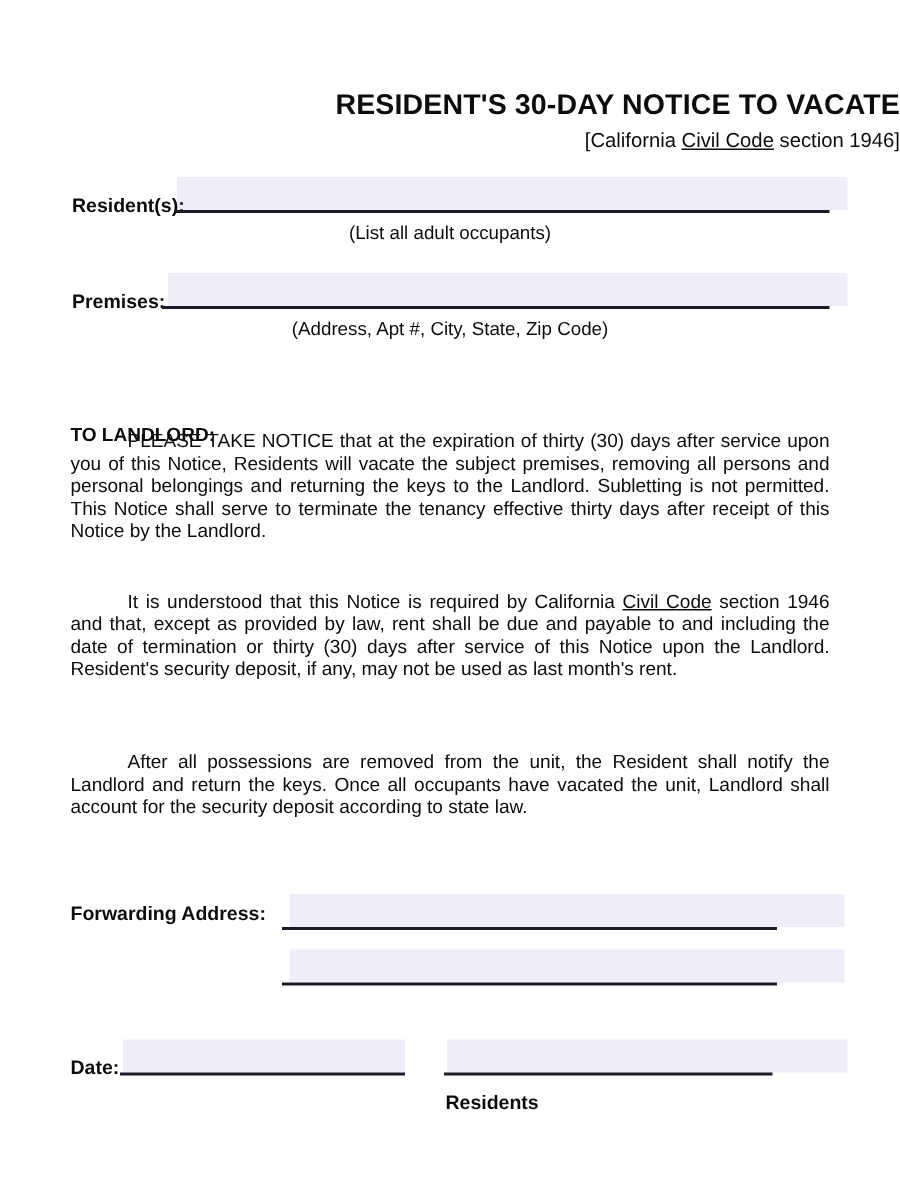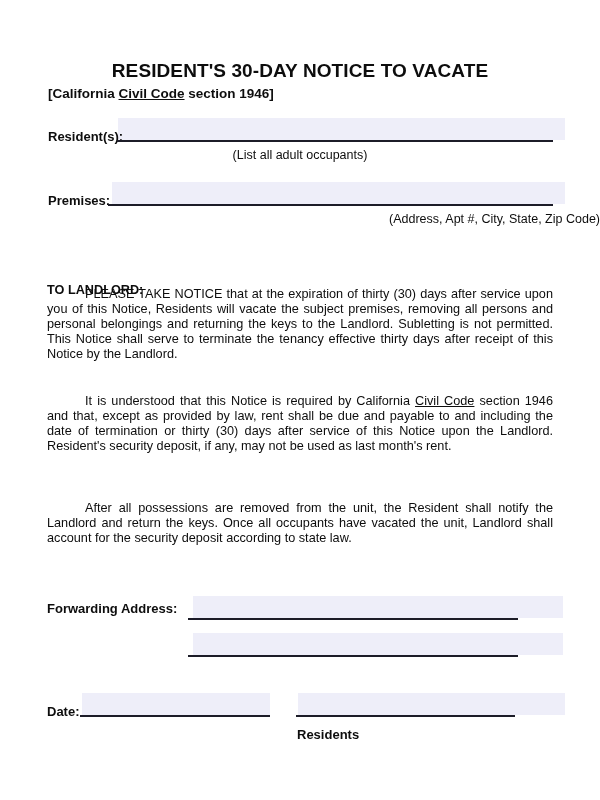--- a/index.html
+++ b/index.html
@@ -21,33 +21,33 @@
     inset: 0;
     background: #ffffff;
   }
 
   
   .title {
     position: absolute;
     left: 0;
     right: 0;
     top: 60px;
-    text-align: center;
+    text-align: right;
     font-size: 19px;
     font-weight: bold;
     letter-spacing: 0.1px;
   }
   .subtitle {
     position: absolute;
     left: 0;
     right: 0;
     top: 86px;
-    text-align: left;
+    text-align: right;
     font-size: 13.5px;
-    font-weight: bold;
+    font-weight: normal;
     margin-left: 48px;
   }
   .u { text-decoration: underline; }
 
   
   .field {
     position: absolute;
     background: #eeeef9;
   }
   .rule {
@@ -94,21 +94,21 @@
   <div class="field" style="left:118px; top:118px; width:447px; height:22px;"></div>
   <div class="label" style="left:48px; top:129px;">Resident(s):</div>
   <div class="rule" style="left:117px; top:140px; width:436px;"></div>
   <div class="label" style="left:122px; top:129px; font-size:13px;"></div>
   <div class="caption" style="left:0; right:0; top:148px;">(List all adult occupants)</div>
 
   <div class="field" style="left:112px; top:182px; width:453px; height:22px;"></div>
   <div class="label" style="left:48px; top:193px;">Premises:</div>
   <div class="rule" style="left:108px; top:204px; width:445px;"></div>
   <div class="label" style="left:116px; top:193px; font-size:13px;"></div>
-  <div class="caption" style="left:0; right:0; top:212px;text-align:right;">(Address, Apt #, City, State, Zip Code)</div>
+  <div class="caption" style="left:0; right:0; top:212px;">(Address, Apt #, City, State, Zip Code)</div>
 
   <div class="label" style="left:47px; top:251px; font-size:12.7px;margin-top:32px;">TO LANDLORD:</div>
 
   <div class="para" style="top:287px;"><span>PLEASE TAKE NOTICE that at the expiration of thirty (30) days after service upon you of this Notice, Residents will vacate the subject premises, removing all persons and personal belongings and returning the keys to the Landlord.  Subletting is not permitted.  This Notice shall serve to terminate the tenancy effective thirty days after receipt of this Notice by the Landlord.</span></div>
 
   <div class="para" style="top:394px;"><span>It is understood that this Notice is required by California </span><span class="u">Civil Code</span><span> section 1946 and that, except as provided by law, rent shall be due and payable to and including the date of termination or thirty (30) days after service of this Notice upon the Landlord.  Resident's security deposit, if any, may not be used as last month's rent.</span></div>
 
   <div class="para" style="top:501px;"><span>After all possessions are removed from the unit, the Resident shall notify the Landlord and return the keys.  Once all occupants have vacated the unit, Landlord shall account for the security deposit according to state law.</span></div>
 
   <div class="label" style="left:47px; top:601px; font-size:13px;">Forwarding Address:</div>

